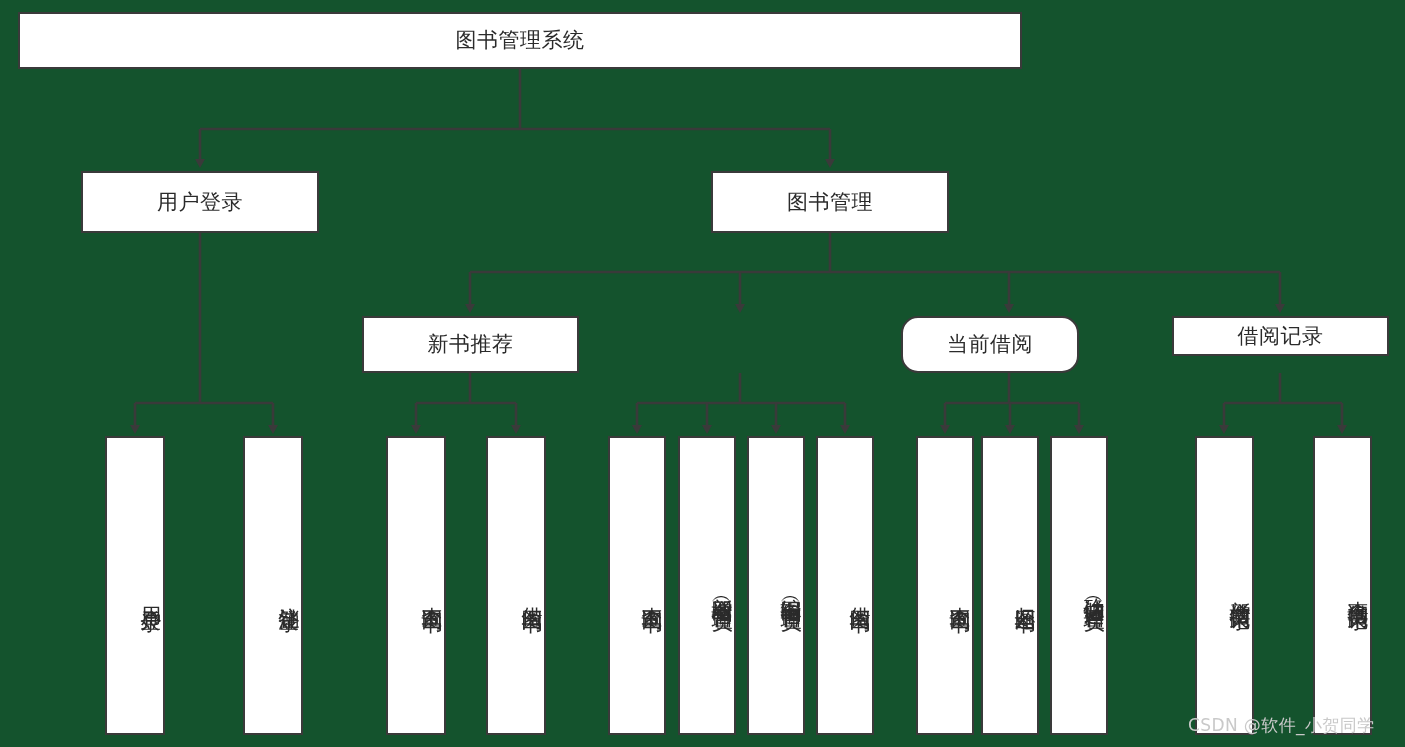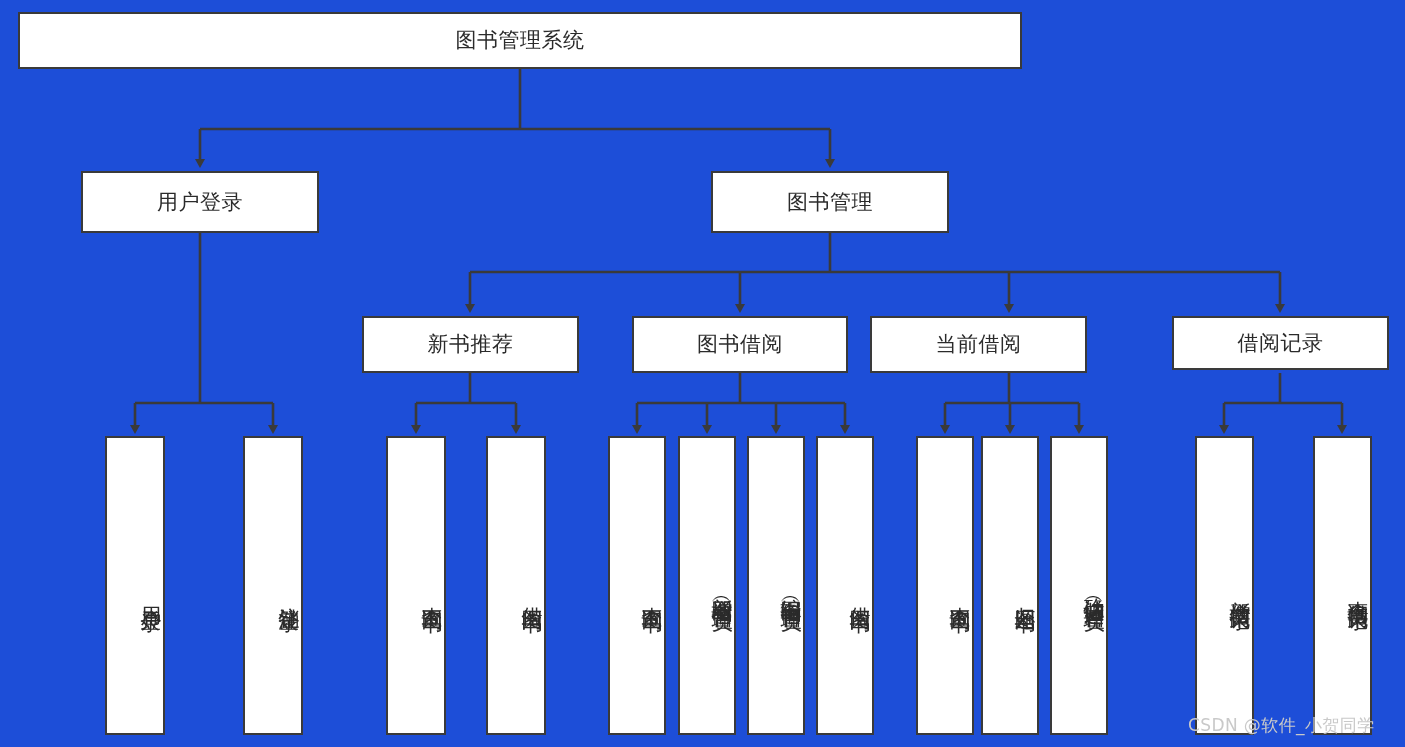--- a/index.html
+++ b/index.html
@@ -8,21 +8,21 @@
     padding: 0;
     background: #ffffff;
   }
   body {
     font-family: "DejaVu Sans", "Liberation Sans", sans-serif;
   }
   #canvas {
     position: relative;
     width: 1405px;
     height: 747px;
-    background: #1d4ed8;
+    background: #14532d;
     overflow: hidden;
   }
   #wires {
     position: absolute;
     left: 0;
     top: 0;
     width: 1405px;
     height: 747px;
     pointer-events: none;
   }
@@ -121,23 +121,22 @@
       <path d="M1342,403 L1342,426" marker-end="url(#arrow)"></path>
     </g>
   </svg>
 
   <div class="node horizontal" style="left: 18px; top: 12px; width: 1004px; height: 57px;">图书管理系统</div>
 
   <div class="node horizontal" style="left: 81px; top: 171px; width: 238px; height: 62px;">用户登录</div>
   <div class="node horizontal" style="left: 711px; top: 171px; width: 238px; height: 62px;">图书管理</div>
 
   <div class="node horizontal" style="left: 362px; top: 316px; width: 217px; height: 57px; text-align: center;">新书推荐</div>
-  <div class="node horizontal" style="left: 632px; top: 316px; width: 216px; height: 57px;">图书借阅</div>
-  <div class="node horizontal" style="left: 870px; top: 316px; width: 217px; height: 57px;">当前借阅</div>
-  <div class="node horizontal" style="left: 1172px; top: 316px; width: 217px; height: 54px;">借阅记录</div>
+  <div class="node horizontal" style="left: 901px; top: 316px; width: 178px; height: 57px; border-radius: 17px;">当前借阅</div>
+  <div class="node horizontal" style="left: 1172px; top: 316px; width: 217px; height: 40px;">借阅记录</div>
 
   <div class="node vertical" style="left: 105px; top: 436px; width: 60px; height: 299px;">用户登录</div>
   <div class="node vertical" style="left: 243px; top: 436px; width: 60px; height: 299px;">注销登录</div>
   <div class="node vertical" style="left: 386px; top: 436px; width: 60px; height: 299px;">查询图书</div>
   <div class="node vertical" style="left: 486px; top: 436px; width: 60px; height: 299px;">借阅图书</div>
   <div class="node vertical" style="left: 608px; top: 436px; width: 58px; height: 299px;">查询图书</div>
   <div class="node vertical tall-text" style="left: 678px; top: 436px; width: 58px; height: 299px;">新增图书（管理员）</div>
   <div class="node vertical tall-text" style="left: 747px; top: 436px; width: 58px; height: 299px;">编辑图书（管理员）</div>
   <div class="node vertical" style="left: 816px; top: 436px; width: 58px; height: 299px;">借阅图书</div>
   <div class="node vertical" style="left: 916px; top: 436px; width: 58px; height: 299px;">查询图书</div>

